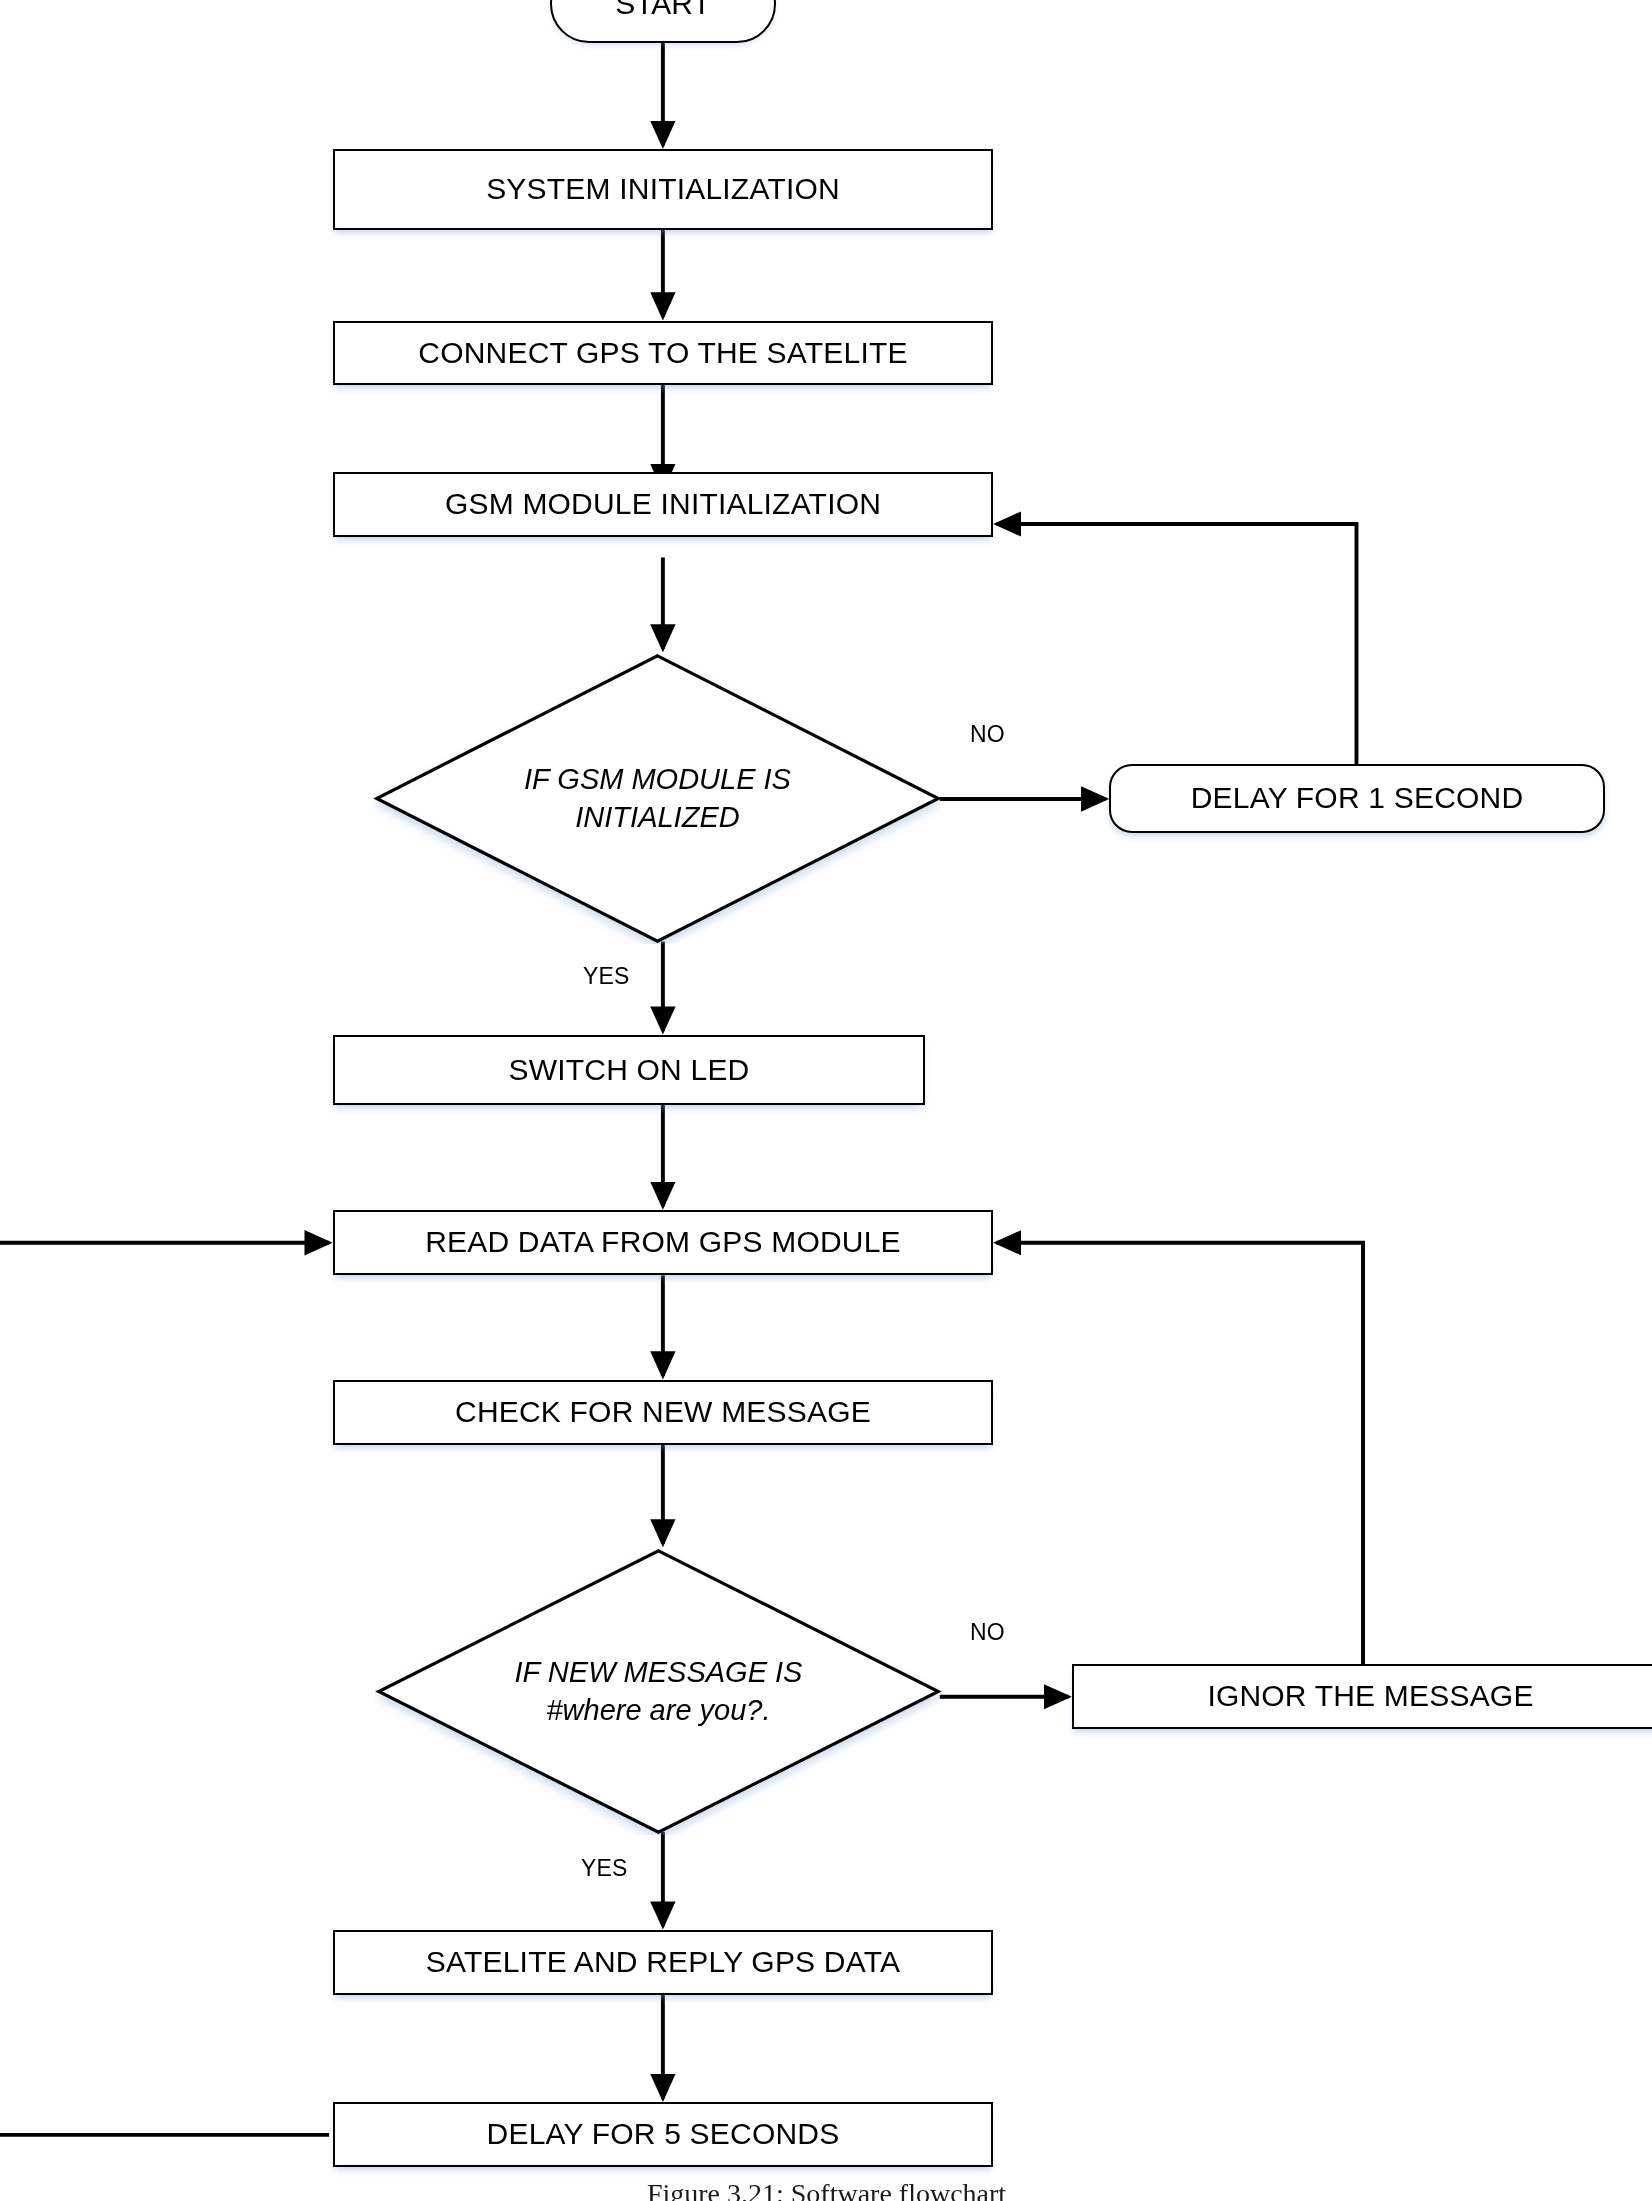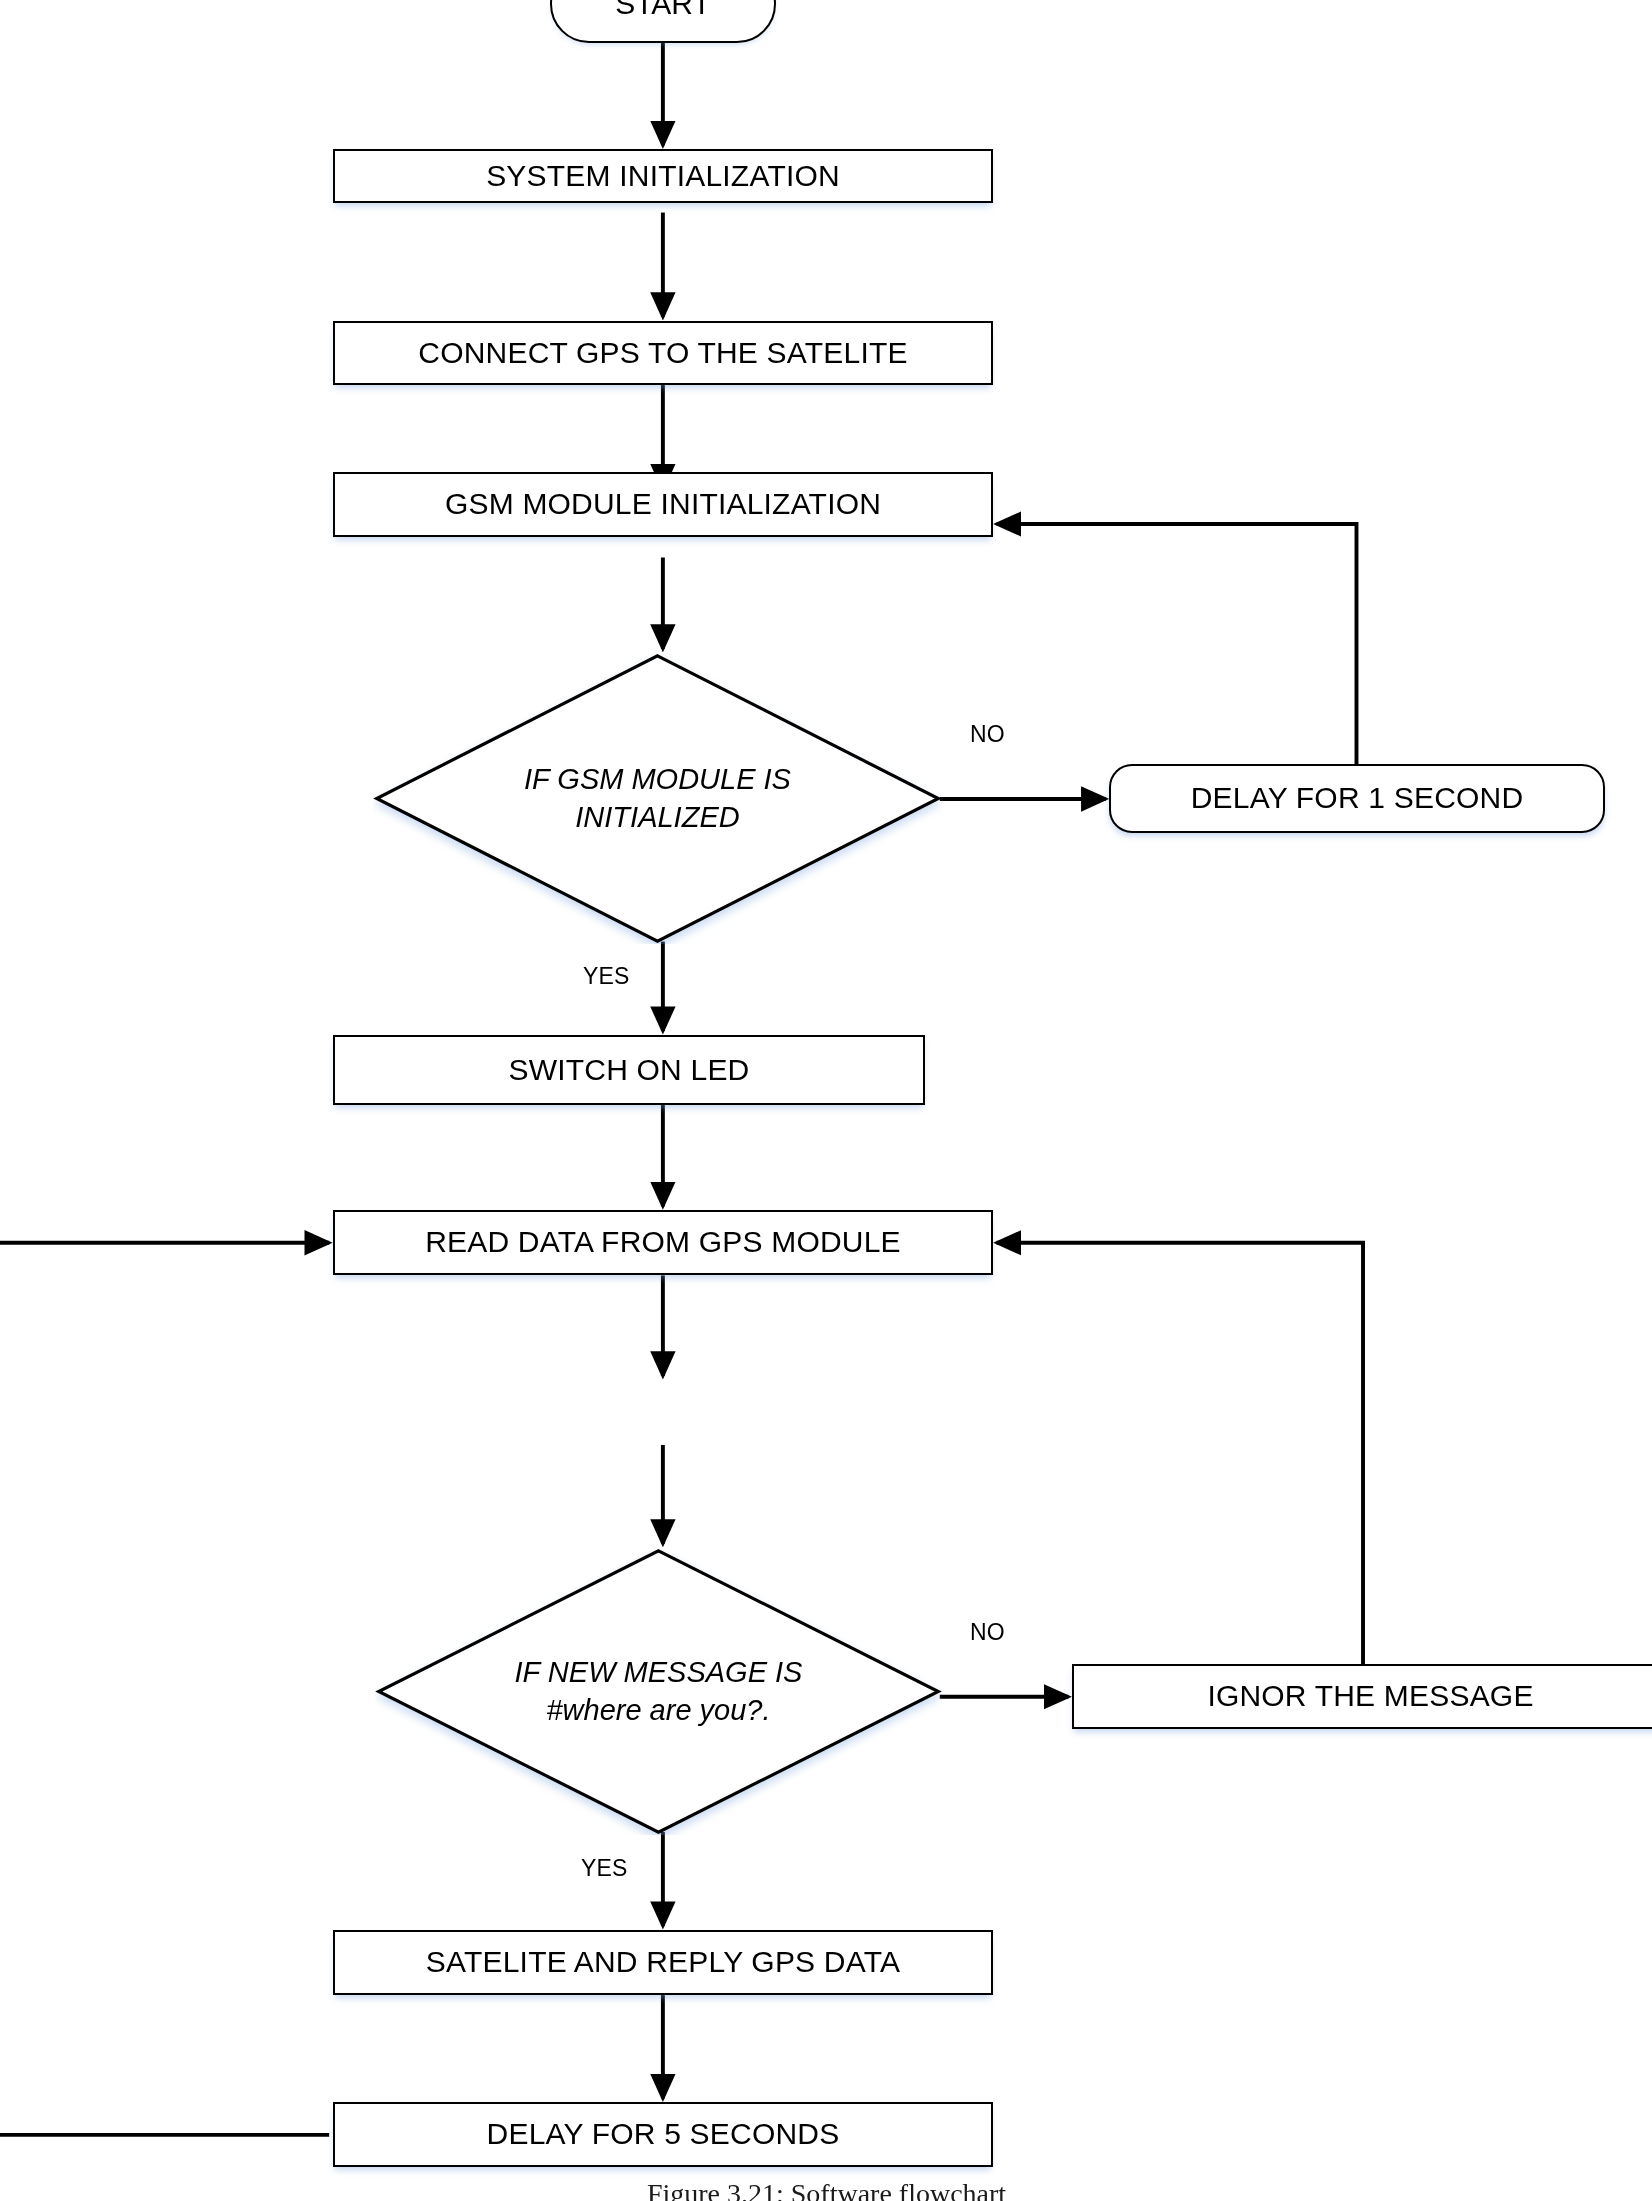--- a/index.html
+++ b/index.html
@@ -136,21 +136,21 @@
 
       <polyline points="353,2290 -40,2290"></polyline>
       <polyline points="-40,1333 353,1333" marker-end="url(#arrow)"></polyline>
     </g>
   </svg>
 
   <div class="node terminator f32" style="left:550px; top:-35px; width:226px; height:78px;">
     <span>START</span>
   </div>
 
-  <div class="node proc f32" style="left:333px; top:149px; width:660px; height:54px;">
+  <div class="node proc f32" style="left:333px; top:149px; width:660px; height:81px;">
     <span>SYSTEM INITIALIZATION</span>
   </div>
 
   <div class="node proc f32" style="left:333px; top:321px; width:660px; height:64px;">
     <span>CONNECT GPS TO THE SATELITE</span>
   </div>
 
   <div class="node proc f32" style="left:333px; top:472px; width:660px; height:65px;">
     <span>GSM MODULE INITIALIZATION</span>
   </div>
@@ -170,20 +170,23 @@
   </div>
 
   <div class="node proc f32" style="left:333px; top:1035px; width:592px; height:70px;">
     <span>SWITCH ON LED</span>
   </div>
 
   <div class="node proc f32" style="left:333px; top:1210px; width:660px; height:65px;">
     <span>READ DATA FROM GPS MODULE</span>
   </div>
 
+  <div class="node proc f32" style="left:333px; top:1380px; width:660px; height:65px;">
+    <span>CHECK FOR NEW MESSAGE</span>
+  </div>
 
   <div class="node decision f31" style="left:375px; top:1548px; width:567px; height:287px;">
     <svg class="dia-shape" viewBox="0 0 608 308" preserveAspectRatio="none">
       <polygon points="304,3 604,154 304,305 4,154" fill="#ffffff" stroke="#000000" stroke-width="3.4" style="filter:drop-shadow(0 5px 5px rgba(120,160,220,0.40));"></polygon>
     </svg>
     <div class="dia-text">
       <div>IF NEW MESSAGE IS</div>
       <div>#where are you?.</div>
     </div>
   </div>

